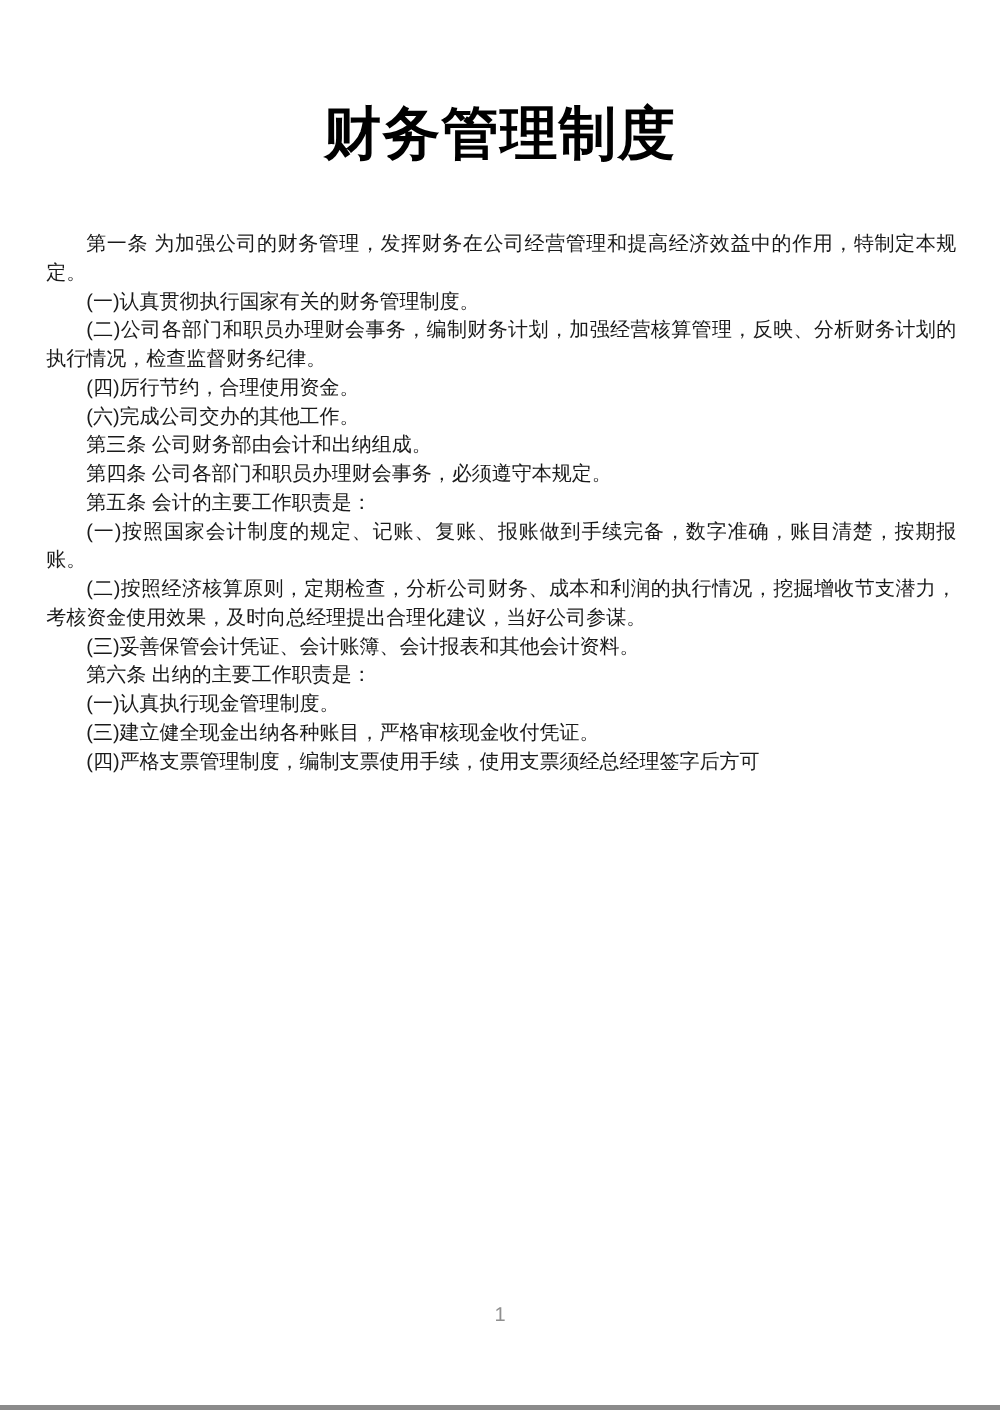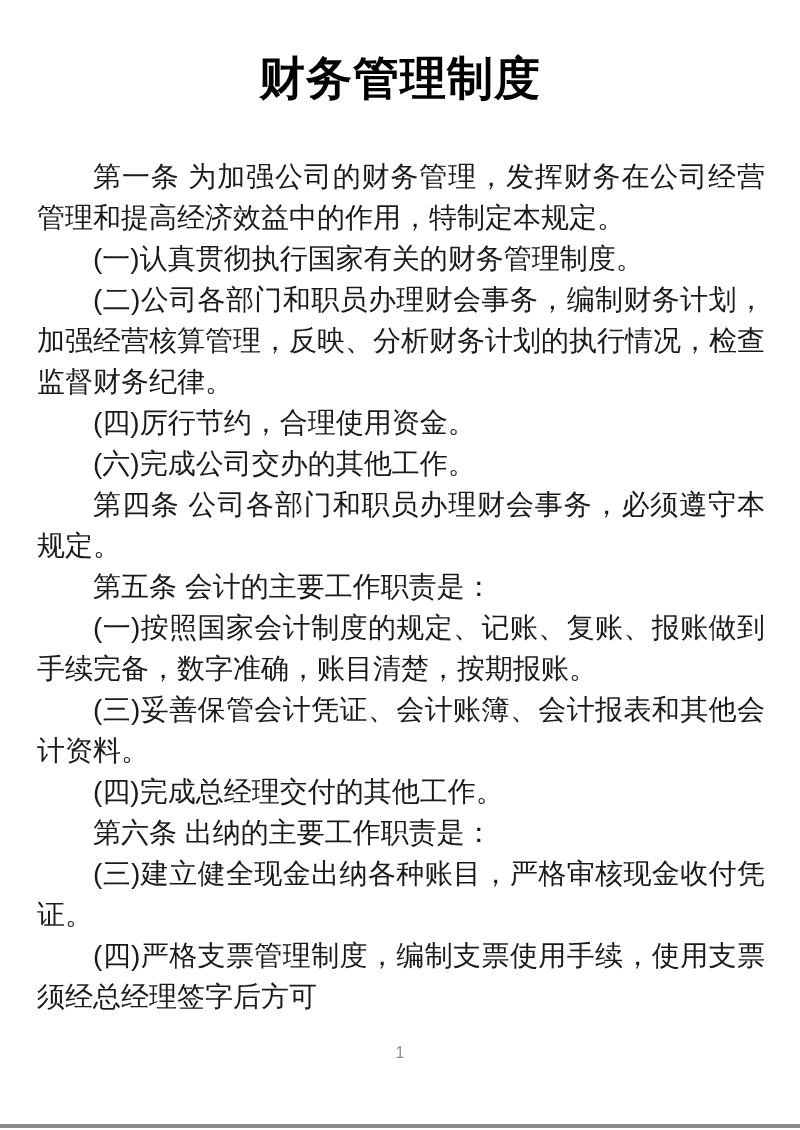--- a/index.html
+++ b/index.html
@@ -10,37 +10,37 @@
   .page {
     position: relative;
     width: 800px;
     height: 1130px;
     background: #ffffff;
     overflow: hidden;
     font-family: "Liberation Sans", "DejaVu Sans", sans-serif;
   }
   .doc-title {
     margin: 0;
-    padding-top: 52px;
+    padding-top: 80px;
     text-align: center;
     font-size: 46px;
     line-height: 52px;
     font-weight: 700;
     color: #000000;
     letter-spacing: 1px;
   }
   .doc-body {
     margin-top: 52px;
     padding: 0 35px 0 37px;
     color: #1a1a1a;
   }
   .doc-body p {
     margin: 0;
-    font-size: 28px;
-    line-height: 41px;
+    font-size: 16px;
+    line-height: 23px;
     text-align: justify;
     text-indent: 2em;
     word-break: break-all;
   }
   .page-number {
     position: absolute;
     left: 0;
     top: 1044px;
     width: 100%;
     text-align: center;
@@ -64,26 +64,28 @@
 <div class="page">
 
   <h1 class="doc-title">财务管理制度</h1>
 
   <div class="doc-body" id="doc-body">
       <p>第一条 为加强公司的财务管理，发挥财务在公司经营管理和提高经济效益中的作用，特制定本规定。</p>
       <p>(一)认真贯彻执行国家有关的财务管理制度。</p>
       <p>(二)公司各部门和职员办理财会事务，编制财务计划，加强经营核算管理，反映、分析财务计划的执行情况，检查监督财务纪律。</p>
       <p>(四)厉行节约，合理使用资金。</p>
       <p>(六)完成公司交办的其他工作。</p>
+      <p>第三条 公司财务部由会计和出纳组成。</p>
       <p>第四条 公司各部门和职员办理财会事务，必须遵守本规定。</p>
       <p>第五条 会计的主要工作职责是：</p>
       <p>(一)按照国家会计制度的规定、记账、复账、报账做到手续完备，数字准确，账目清楚，按期报账。</p>
+      <p>(二)按照经济核算原则，定期检查，分析公司财务、成本和利润的执行情况，挖掘增收节支潜力，考核资金使用效果，及时向总经理提出合理化建议，当好公司参谋。</p>
       <p>(三)妥善保管会计凭证、会计账簿、会计报表和其他会计资料。</p>
-      <p>(四)完成总经理交付的其他工作。</p>
       <p>第六条 出纳的主要工作职责是：</p>
+      <p>(一)认真执行现金管理制度。</p>
       <p>(三)建立健全现金出纳各种账目，严格审核现金收付凭证。</p>
       <p>(四)严格支票管理制度，编制支票使用手续，使用支票须经总经理签字后方可</p>
     </div>
 
   <div class="page-number">1</div>
 
   <div class="footer-bar"></div>
 
 </div>
 

